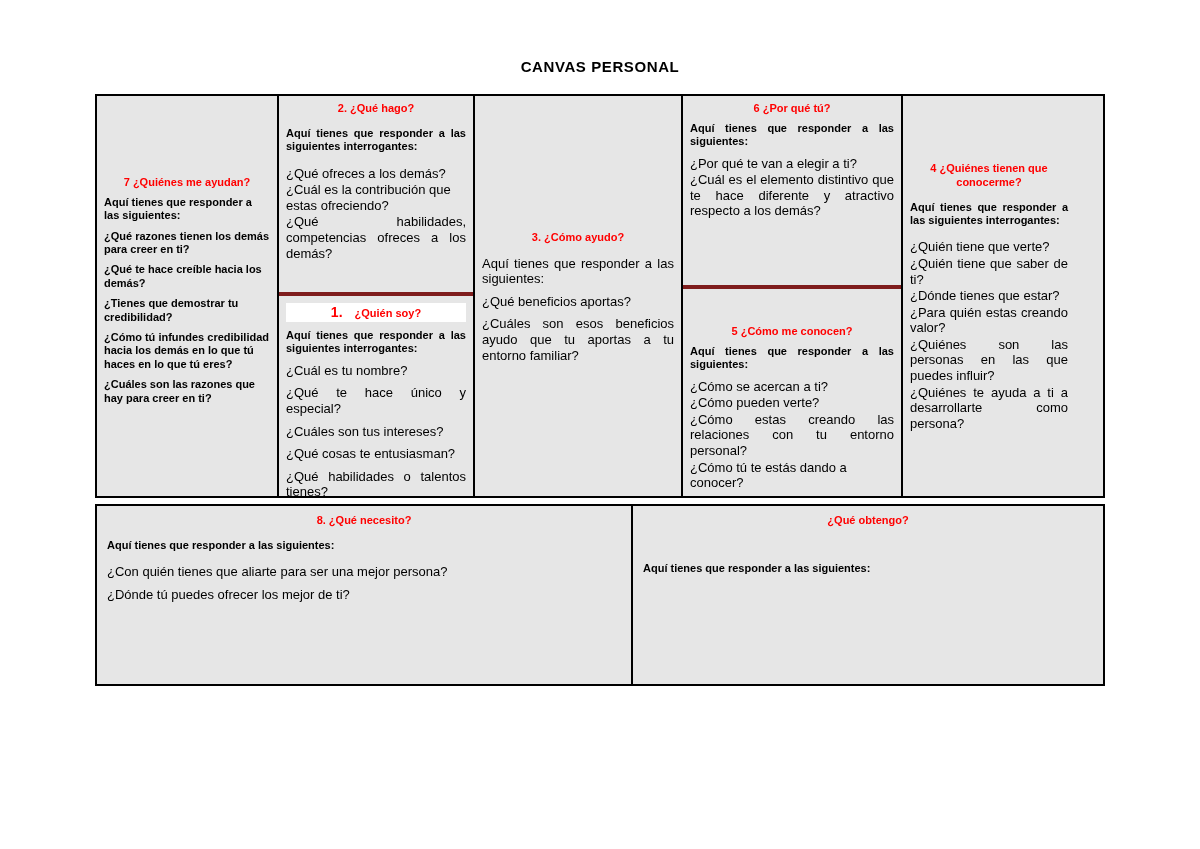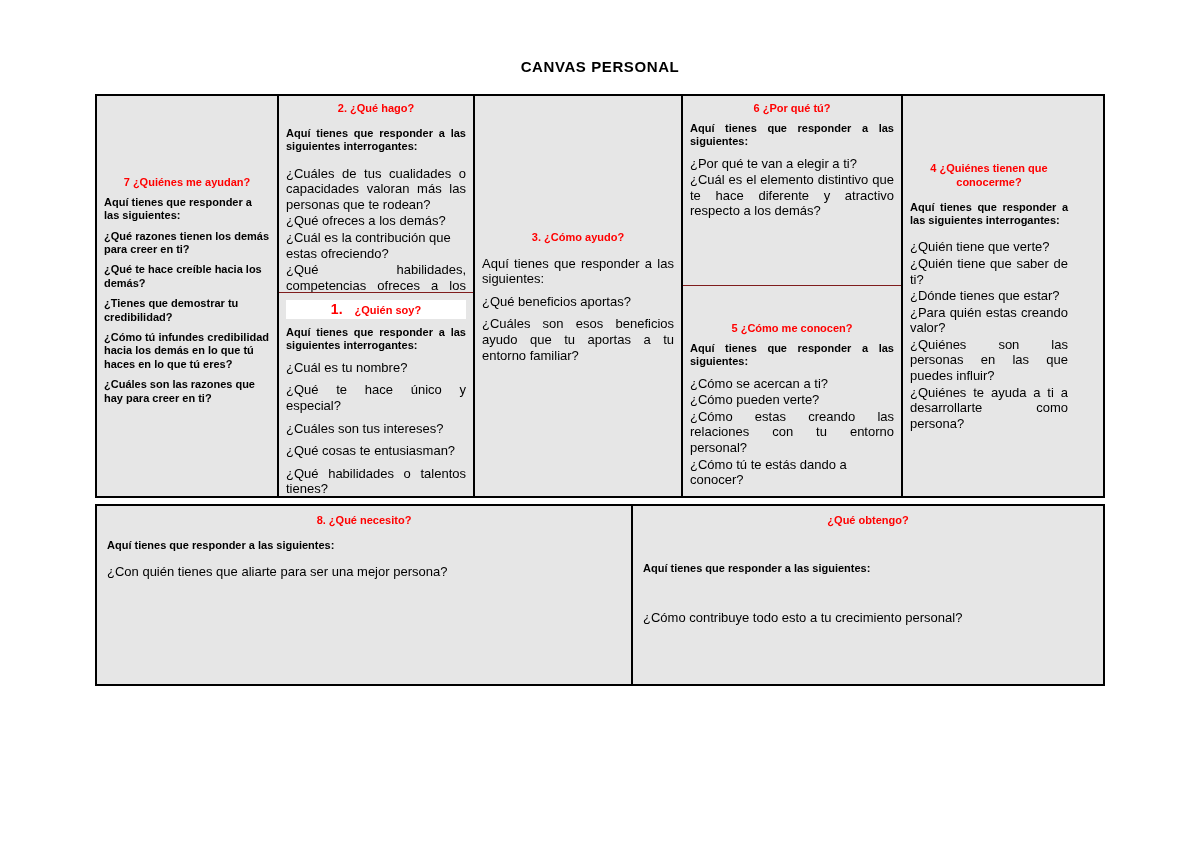--- a/index.html
+++ b/index.html
@@ -51,21 +51,21 @@
   .col-21 { width: 196px; }
   .col-3  { width: 208px; }
   .col-65 { width: 220px; }
   .col-4  { width: 174px; }
 
   .cell {
     box-sizing: border-box;
     padding: 6px 7px 4px 7px;
     overflow: hidden;
   }
-  .cell + .cell { border-top: 1px solid #7f1d1d; }
+  .cell + .cell { border-top: 4px solid #7f1d1d; }
 
   .cell-2  { height: 196px; }
   .cell-1  { flex: 1; }
   .cell-6  { height: 189px; }
   .cell-5  { flex: 1; }
 
   .cell-7, .cell-3, .cell-4 { height: 100%; display: flex; flex-direction: column; }
   .cell-7 { justify-content: center; padding-top: 0; }
   .cell-3 { justify-content: center; }
   .cell-4 { justify-content: flex-start; padding-top: 66px; }
@@ -155,21 +155,20 @@
       <div class="lead nojust">¿Cuáles son las razones que hay para creer en ti?</div>
     </div>
   </div>
 
   <div class="col col-21">
     <div class="cell cell-2">
       <div class="sec-title">2. ¿Qué hago?</div>
       <div class="sp-sm"></div>
       <div class="lead">Aquí tienes que responder a las siguientes interrogantes:</div>
       <div class="sp-sm"></div>
-      <div class="q tight">¿Cuáles de tus cualidades o capacidades valoran más las personas que te rodean?</div>
       <div class="q tight left">¿Qué ofreces a los demás?</div>
       <div class="q tight left">¿Cuál es la contribución que estas ofreciendo?</div>
       <div class="q tight">¿Qué habilidades, competencias ofreces a los demás?</div>
     </div>
     <div class="cell cell-1">
       <div class="sec-title-box">
         <span class="num">1.</span><span class="lbl">¿Quién soy?</span>
       </div>
       <div class="lead">Aquí tienes que responder a las siguientes interrogantes:</div>
       <div class="q"> ¿Cuál es tu nombre?</div>
@@ -224,23 +223,23 @@
   </div>
 </div>
 
 <div class="canvas-bottom">
   <div class="bcol bcol-8">
     <div class="sec-title">8. ¿Qué necesito?</div>
     <div class="sp-sm"></div>
     <div class="lead nojust"> Aquí tienes que responder a las siguientes:</div>
     <div class="sp-sm"></div>
     <div class="q left">¿Con quién tienes que aliarte para ser una mejor persona?</div>
+    <div class="q left">¿Dónde tú puedes ofrecer los mejor de ti?</div>
   </div>
   <div class="bcol bcol-q">
     <div class="sec-title">¿Qué obtengo?</div>
     <div class="sp-md"></div>
     <div class="sp-md"></div>
     <div class="lead nojust">Aquí tienes que responder a las siguientes:</div>
     <div class="sp-md"></div>
     <div class="sp-md"></div>
-    <div class="q left">¿Cómo contribuye todo esto a tu crecimiento personal?</div>
   </div>
 </div>
 
 </body></html>

